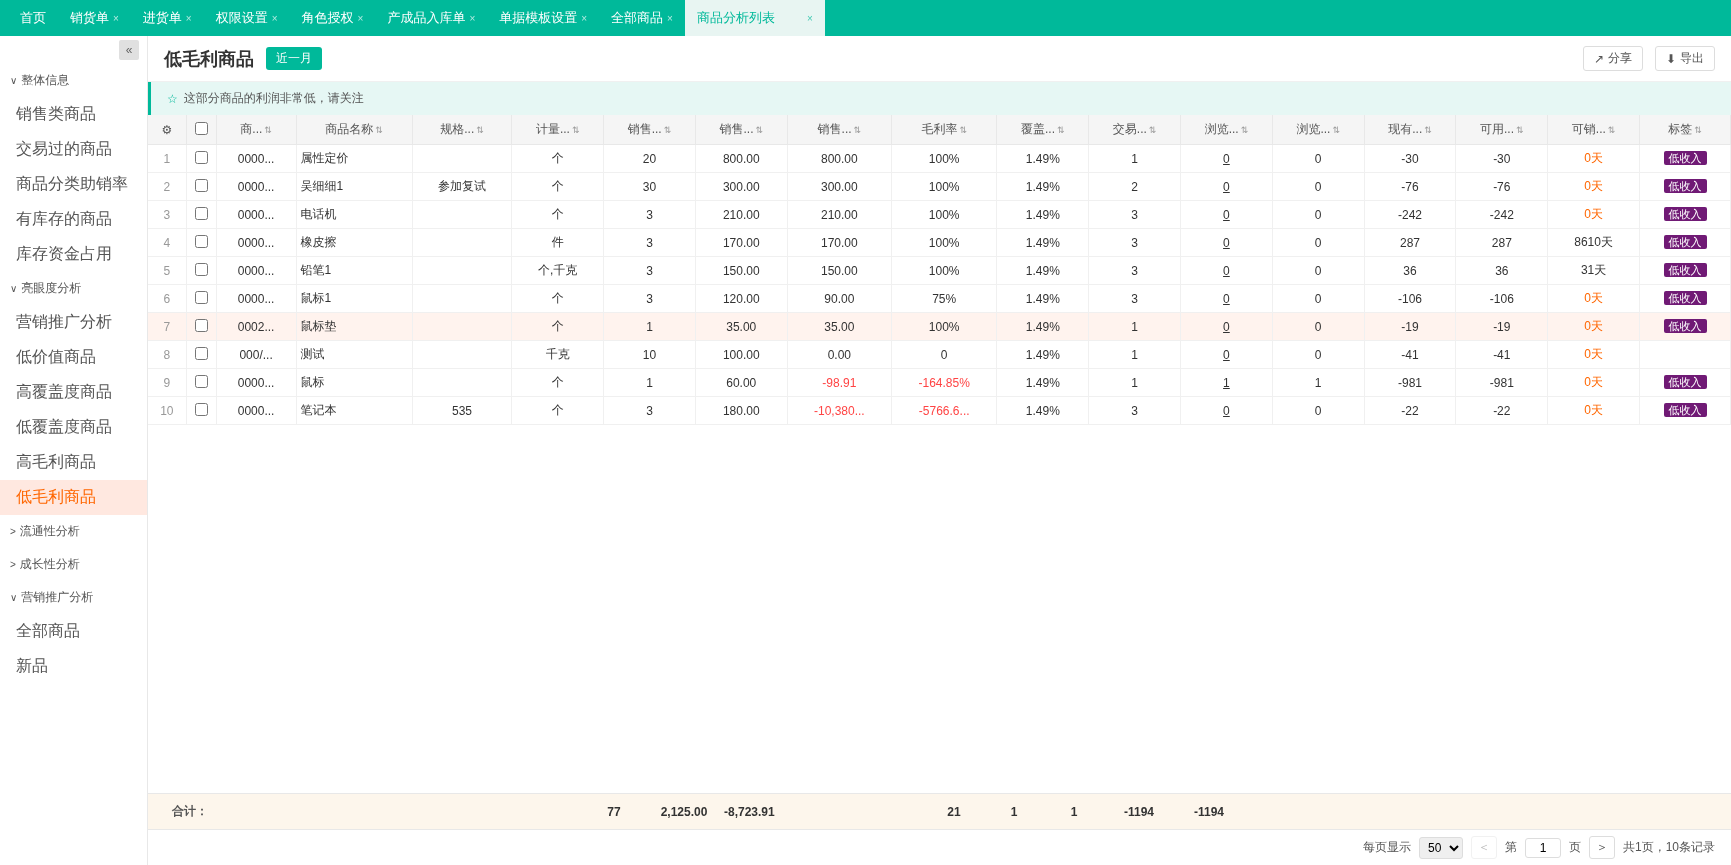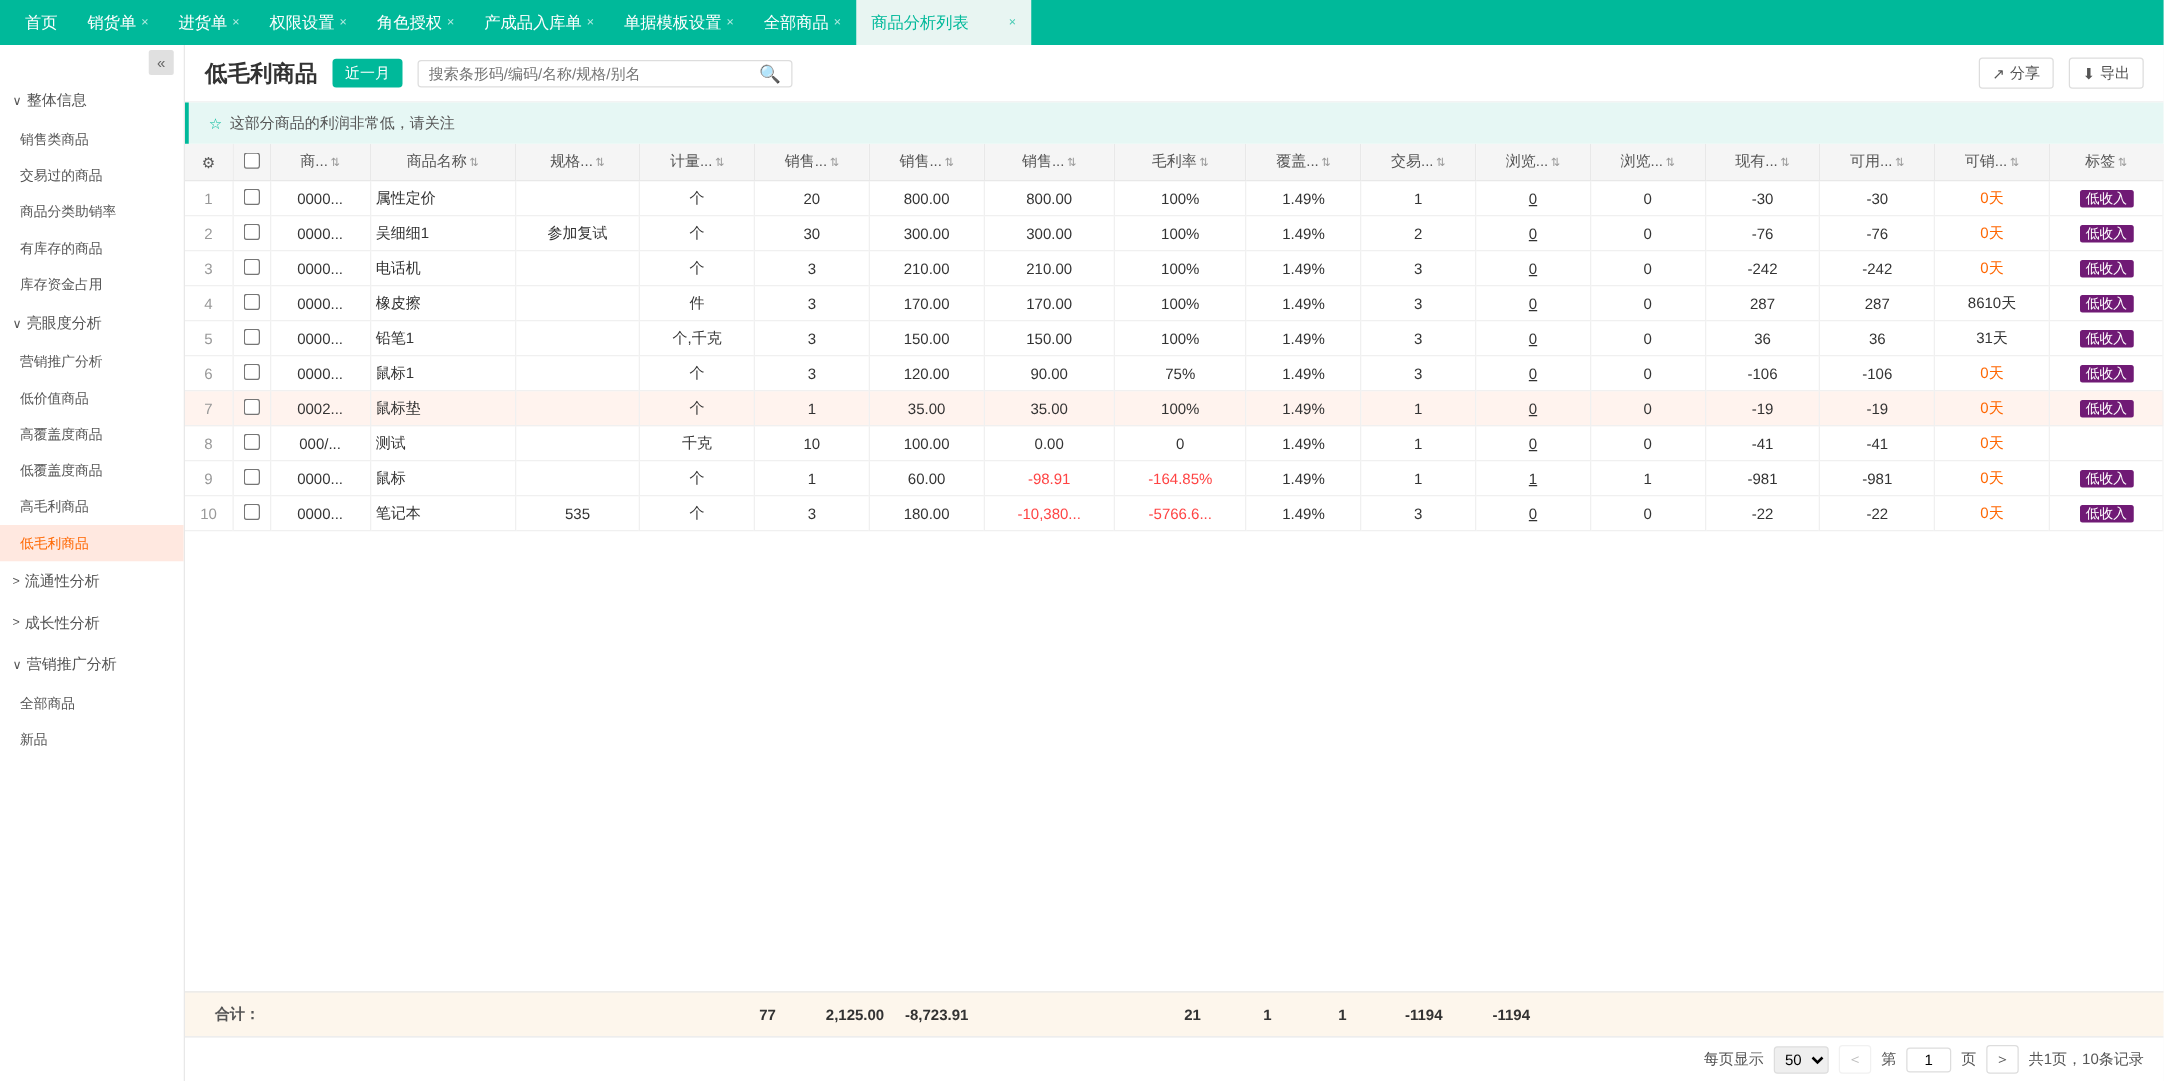--- a/index.html
+++ b/index.html
@@ -42,21 +42,21 @@
       display: flex;
       align-items: center;
       padding: 8px 10px;
       font-size: 12px;
       color: #555;
       cursor: pointer;
     }
     .sidebar-section-header .arrow { margin-right: 4px; font-size: 10px; }
     .sidebar-item {
       padding: 7px 14px 7px 16px;
-      font-size: 11px;
+      font-size: 16px;
       color: #555;
       cursor: pointer;
       display: block;
     }
     .sidebar-item.active { background: #ffe8e0; color: #ff6600; }
     .sidebar-collapse-btn {
       display: flex;
       justify-content: flex-end;
       padding: 4px 8px;
     }
@@ -342,24 +342,20 @@
     </div>
     <div class="sidebar-item">全部商品</div>
     <div class="sidebar-item">新品</div>
   </aside>
 
   <div class="main-content">
 
     <div class="page-header">
       <h1 class="page-title">低毛利商品</h1>
       <button class="date-filter-btn">近一月</button>
-      <div class="search-box">
-        <input type="text" placeholder="搜索条形码/编码/名称/规格/别名" style="">
-        <span class="search-icon">🔍</span>
-      </div>
       <div class="header-actions">
         <button class="action-btn">
           <span>↗</span>
           <span>分享</span>
         </button>
         <button class="action-btn">
           <span>⬇</span>
           <span>导出</span>
         </button>
       </div>

